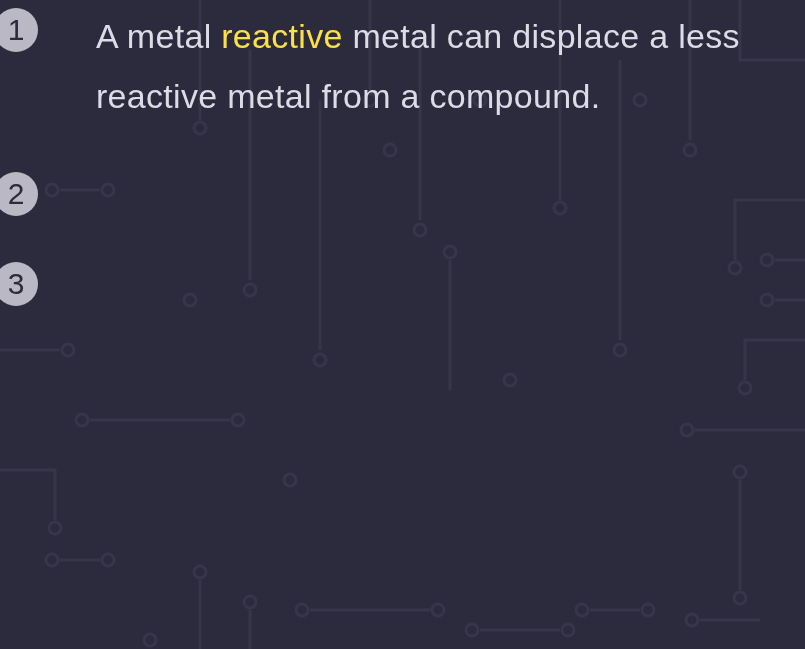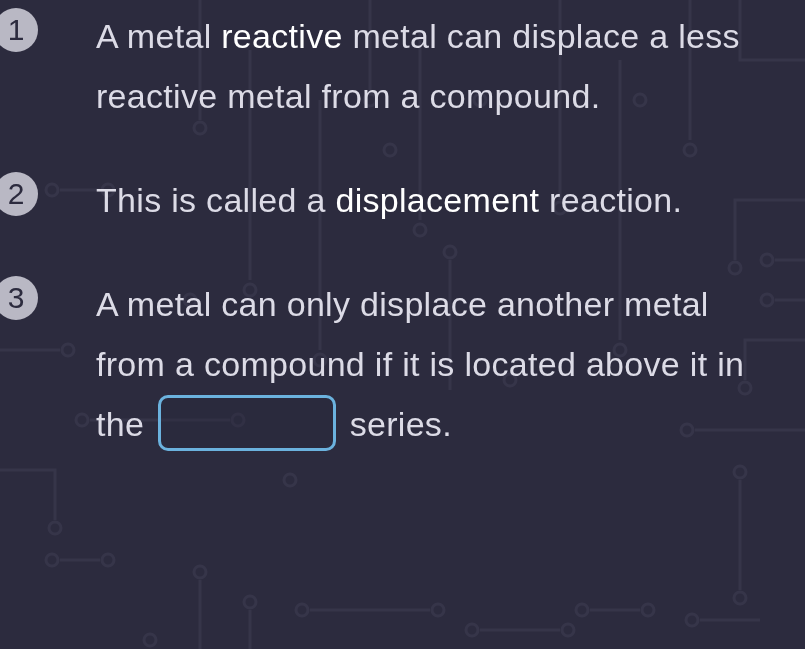--- a/index.html
+++ b/index.html
@@ -54,21 +54,21 @@
   }
 
   .text {
     flex: 1 1 auto;
     font-size: 34px;
     line-height: 60px;
     letter-spacing: 0.3px;
     color: #dcdbe6;
   }
 
-  .hl { color: #ffffff; }
+  .hl { color: #fde047; }
 
   .blank-box {
     display: inline-block;
     vertical-align: middle;
     width: 172px;
     height: 50px;
     border: 3px solid #6bb2de;
     border-radius: 10px;
     background: rgba(40,40,60,0.35);
     margin: 0 4px;
@@ -161,25 +161,19 @@
 
   <div class="row">
     <div class="badge">1</div>
     <div class="text">
       <span>A metal </span><span class="hl">reactive</span><span> metal can displace a less reactive metal from a compound.</span>
     </div>
   </div>
 
   <div class="row">
     <div class="badge">2</div>
-    <div class="text">
-      <span>This is called a </span><span class="hl">displacement</span><span> reaction.</span>
-    </div>
   </div>
 
   <div class="row" style="margin-bottom:0;">
     <div class="badge">3</div>
-    <div class="text">
-      <span>A metal can only displace another metal from a compound if it is located above it in the </span><span class="blank-box"></span><span> series.</span>
-    </div>
   </div>
 
 </div>
 
 </body></html>

